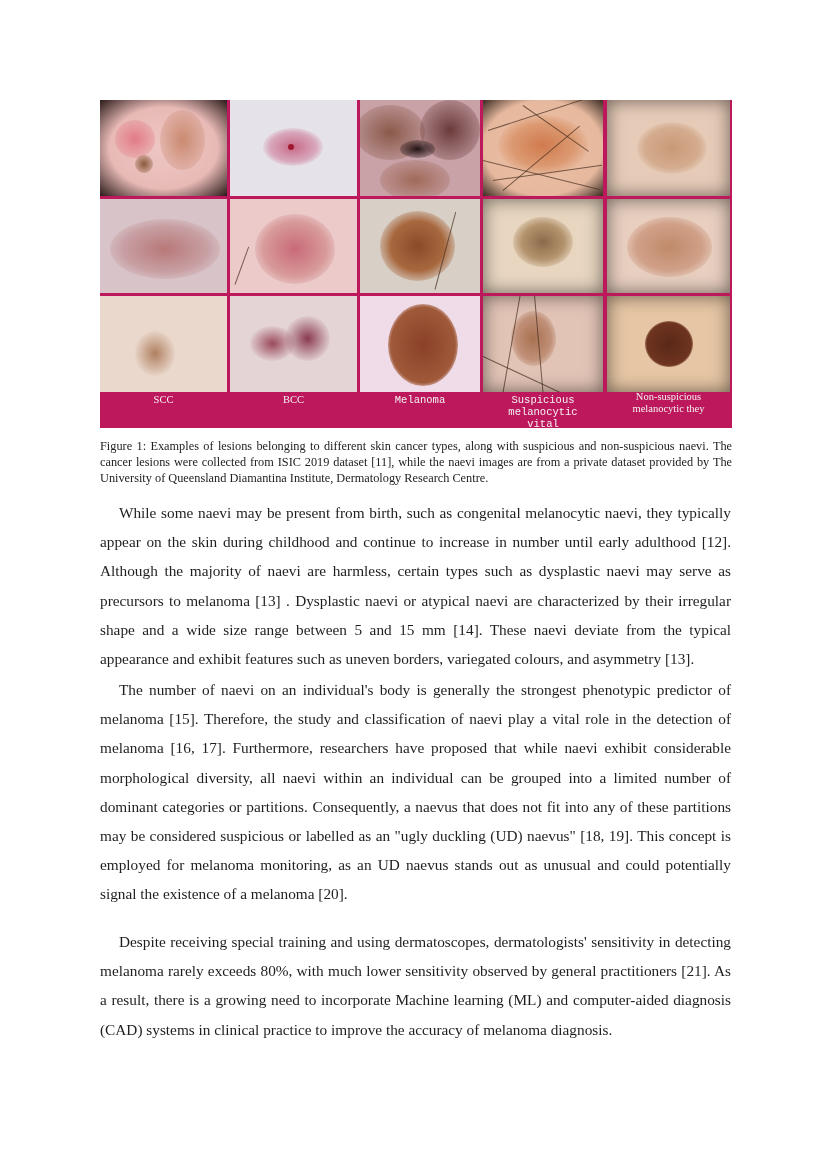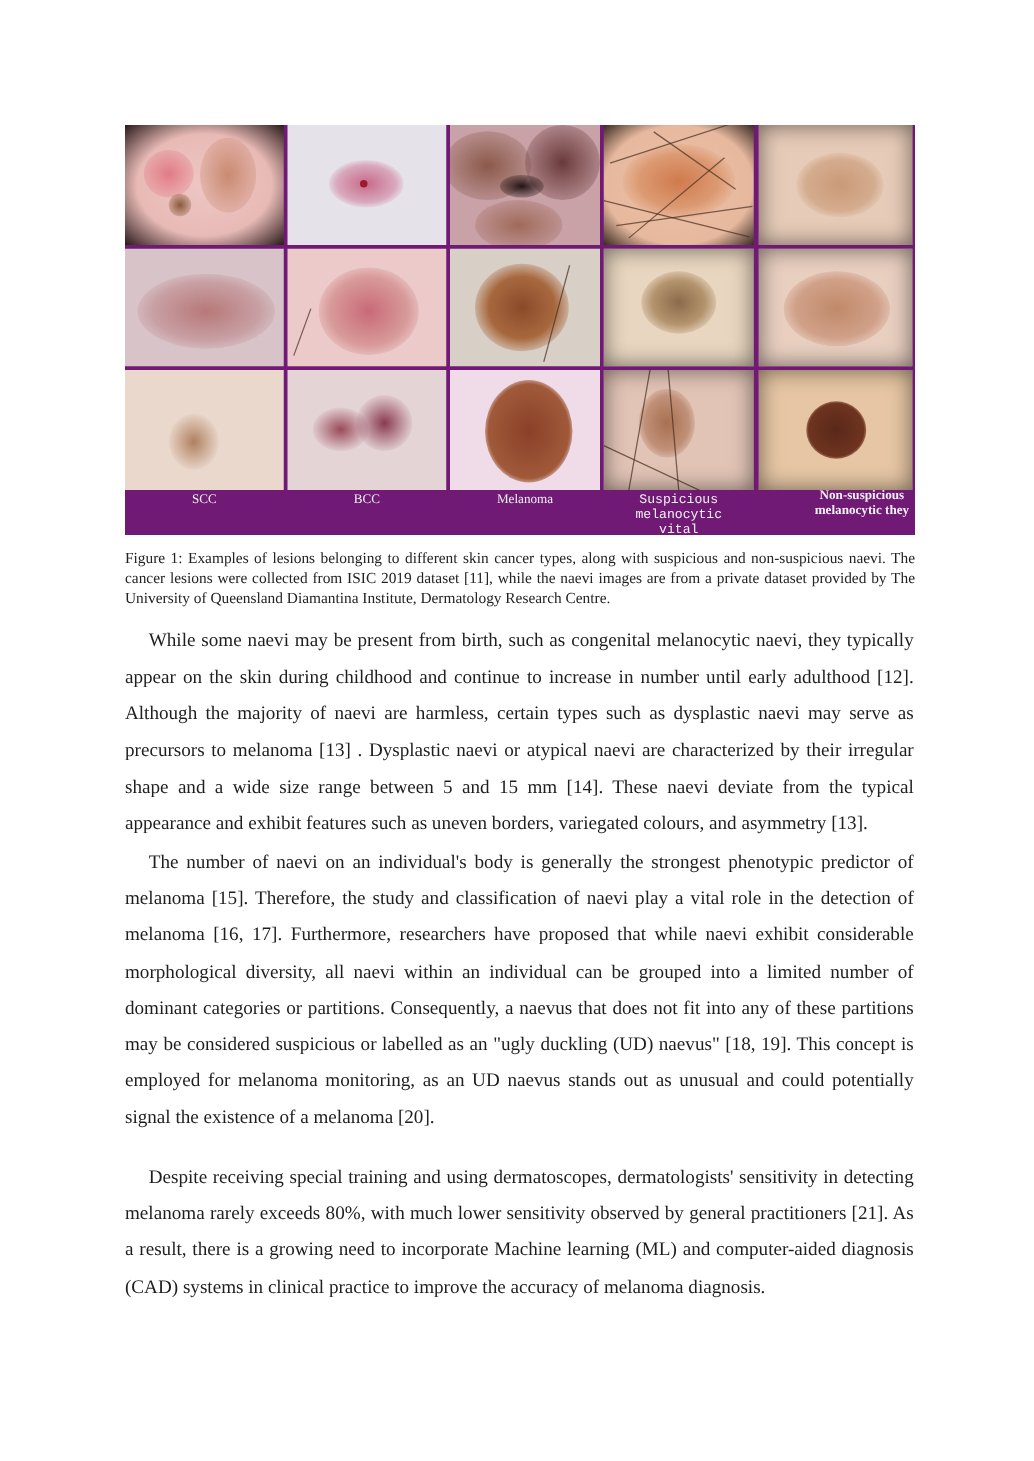--- a/index.html
+++ b/index.html
@@ -1,20 +1,20 @@
 <!DOCTYPE html>
 <html><head>
 <meta charset="utf-8">
 <style>
   html, body { margin: 0; padding: 0; background: #ffffff; }
   body { width: 827px; height: 1169px; position: relative; overflow: hidden;
          font-family: "Liberation Serif", "DejaVu Serif", serif; color: #1a1a1a; }
 
   .figure { position: absolute; left: 100px; top: 100px; width: 632px; height: 328px;
-            background: #701a75; }
+            background: #be185d; }
   .grid { position: absolute; left: 0; top: 0; width: 632px; height: 292px; }
   .tile { position: absolute; overflow: hidden; }
   .tile .lesion { position: absolute; border-radius: 50%; }
   .tile .lesion2 { position: absolute; border-radius: 50%; }
   .tile .hair { position: absolute; border-top: 1px solid rgba(70,45,30,0.7); transform-origin: left center; }
   .tile .vignette { position: absolute; inset: 0; box-shadow: inset 0 0 18px rgba(0,0,0,0.55); }
 
   .labels { position: absolute; left: 0; top: 292px; width: 632px; height: 36px; }
   .label { position: absolute; top: 2px; text-align: center; color: #f2f2f2;
            font-size: 10.5px; line-height: 12px; }
@@ -106,28 +106,28 @@
     </div>
   </div>
 
   <div class="labels">
     <div class="label" style="left:0;width:127px;">
       <span>SCC</span>
     </div>
     <div class="label" style="left:130px;width:127px;">
       <span>BCC</span>
     </div>
-    <div class="label" style="left:260px;width:120px;">
+    <div class="label" style="left:260px;width:120px;font-family:Liberation Mono, monospace;">
       <span>Melanoma</span>
     </div>
     <div class="label" style="left:383px;width:120px;font-family:Liberation Mono, monospace;">
       <span>Suspicious melanocytic</span><br>
       <span>vital</span>
     </div>
-    <div class="label" style="left:528px;width:123px;top:-1px;font-weight:bold;">
+    <div class="label" style="left:507px;width:123px;top:-1px;">
       <span>Non-suspicious</span><br>
       <span>melanocytic they</span>
     </div>
   </div>
 </div>
 
 <div class="caption">Figure 1: Examples of lesions belonging to different skin cancer types, along with suspicious and non-suspicious naevi. The cancer lesions were collected from ISIC 2019 dataset [11], while the naevi images are from a private dataset provided by The University of Queensland Diamantina Institute, Dermatology Research Centre.</div>
 
 <div class="body-text" id="p1">
   <p class="para">While some naevi may be present from birth, such as congenital melanocytic naevi, they typically appear on the skin during childhood and continue to increase in number until early adulthood [12]. Although the majority of naevi are harmless, certain types such as dysplastic naevi may serve as precursors to melanoma [13] . Dysplastic naevi or atypical naevi  are characterized by their irregular shape and a wide size range between 5 and 15 mm [14]. These naevi deviate from the typical appearance and exhibit features such as uneven borders, variegated colours, and asymmetry [13].</p>

